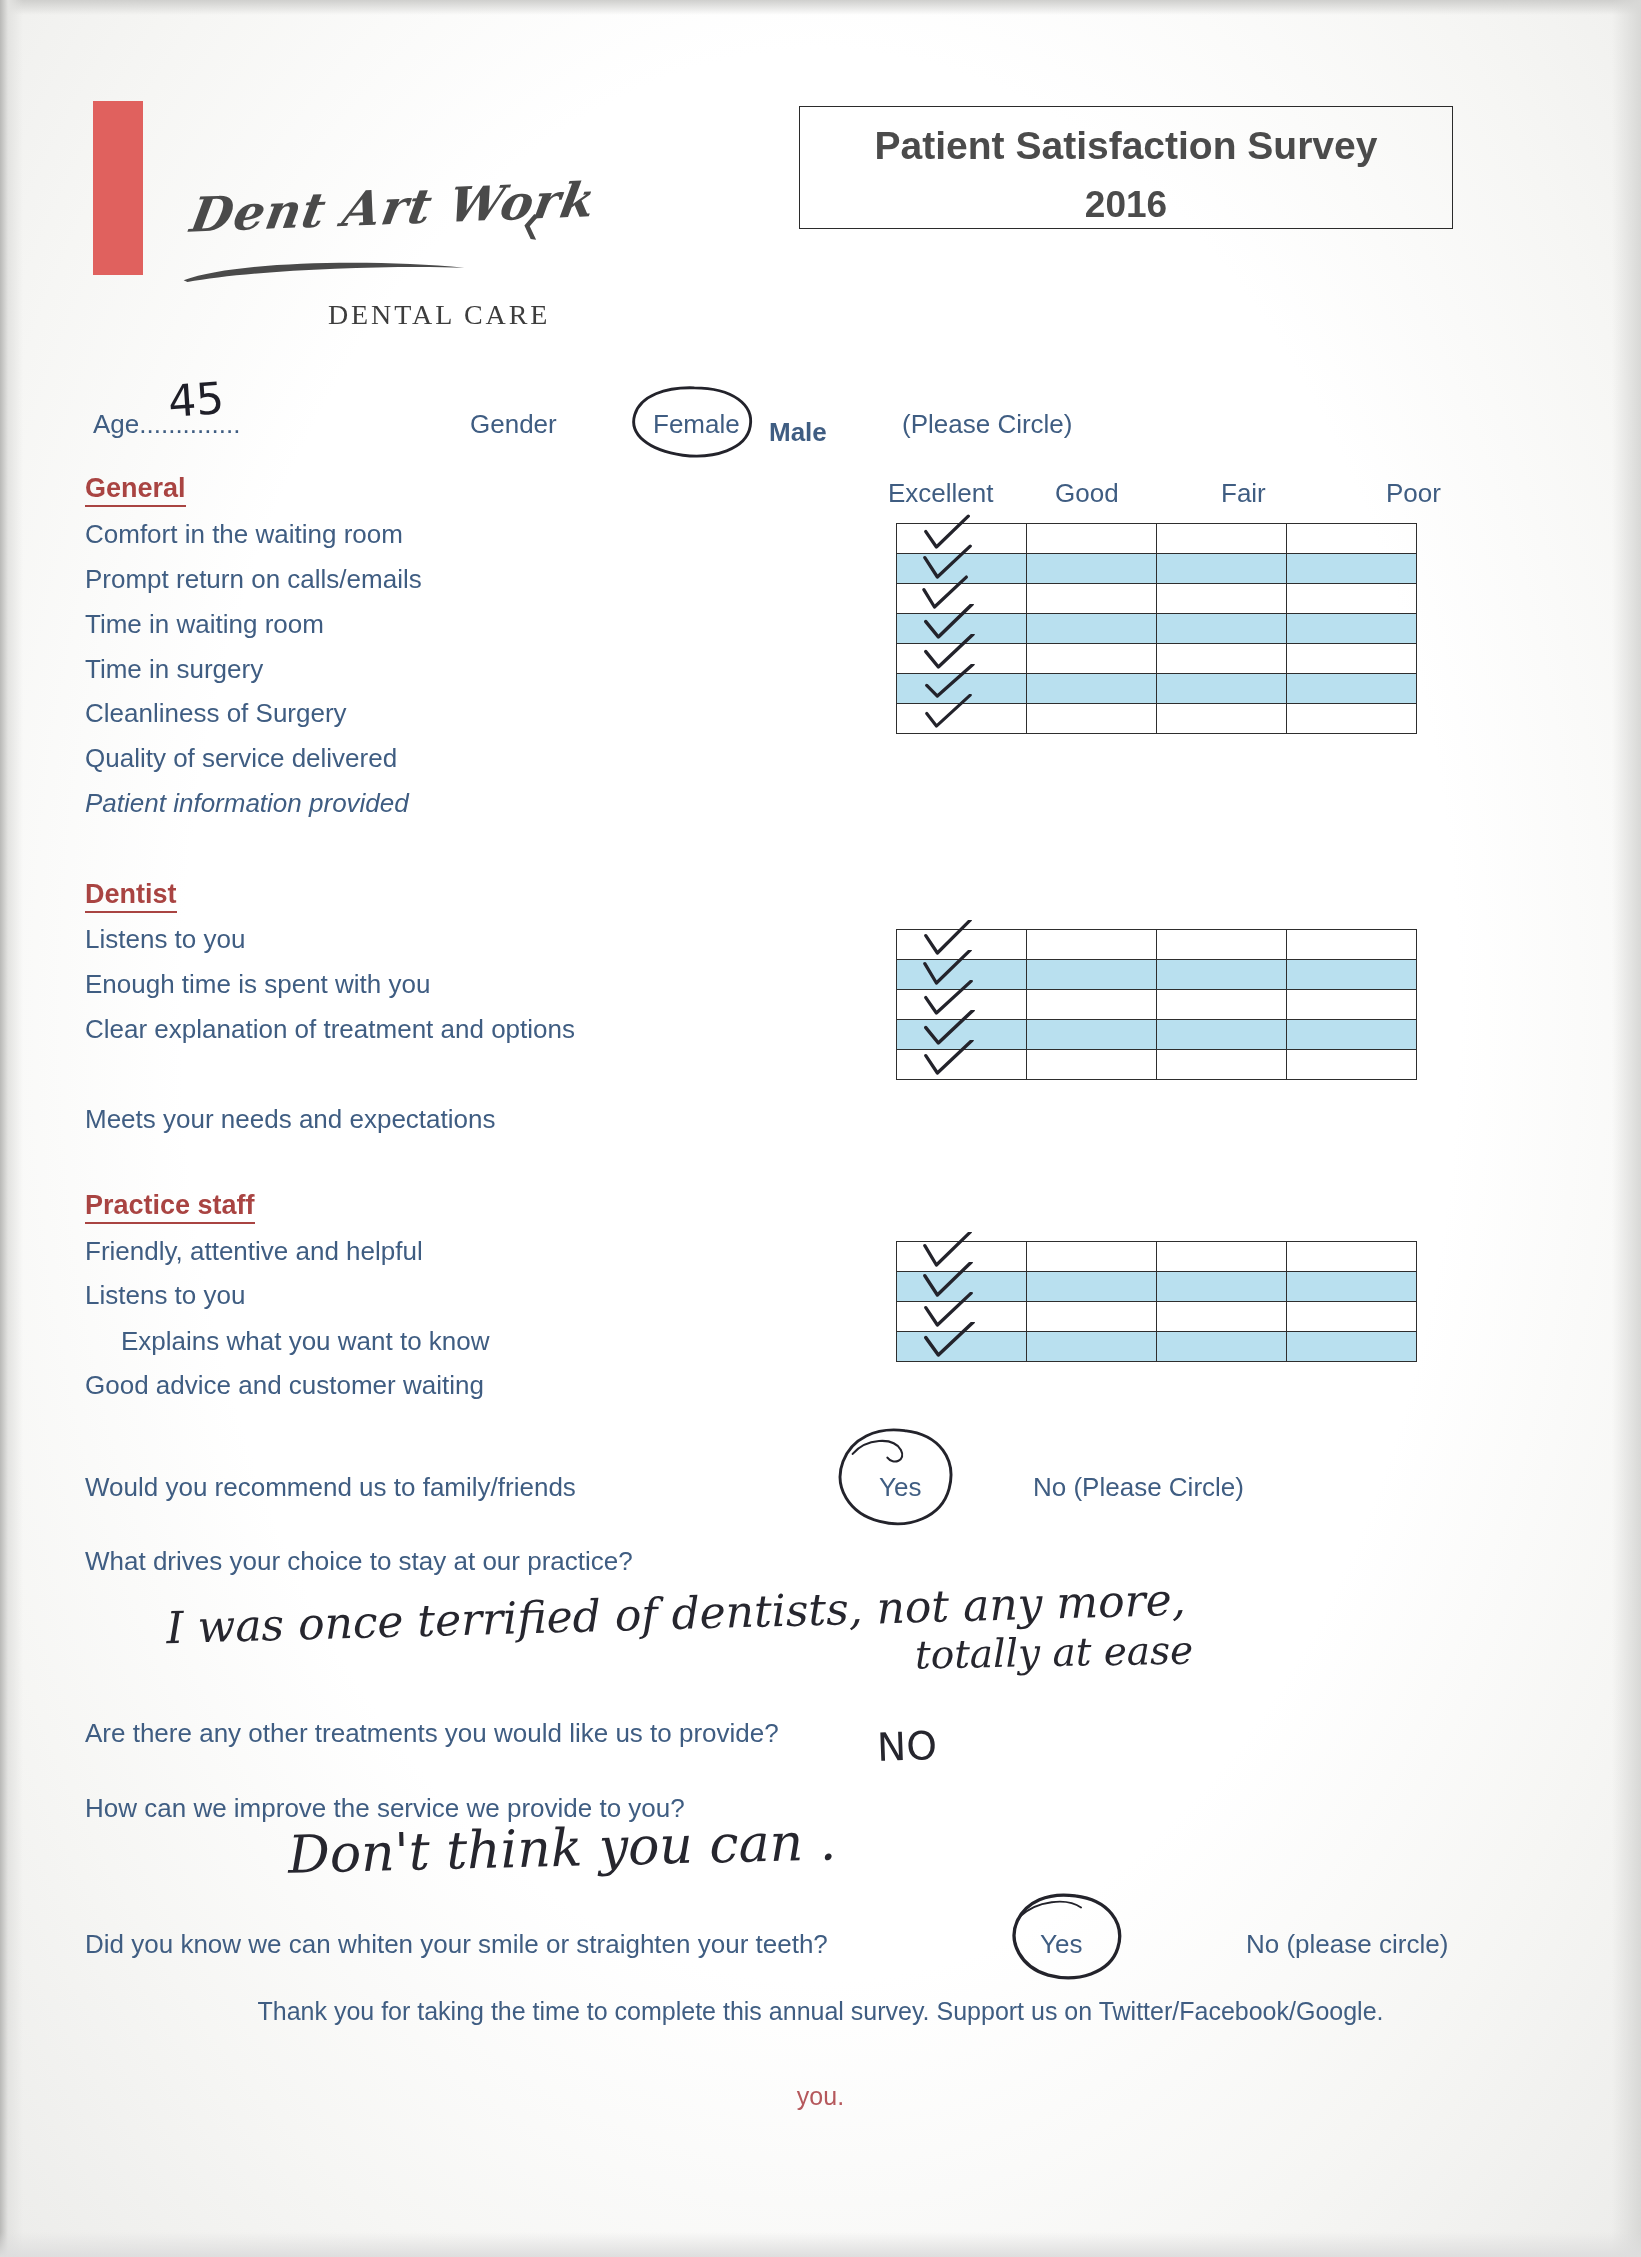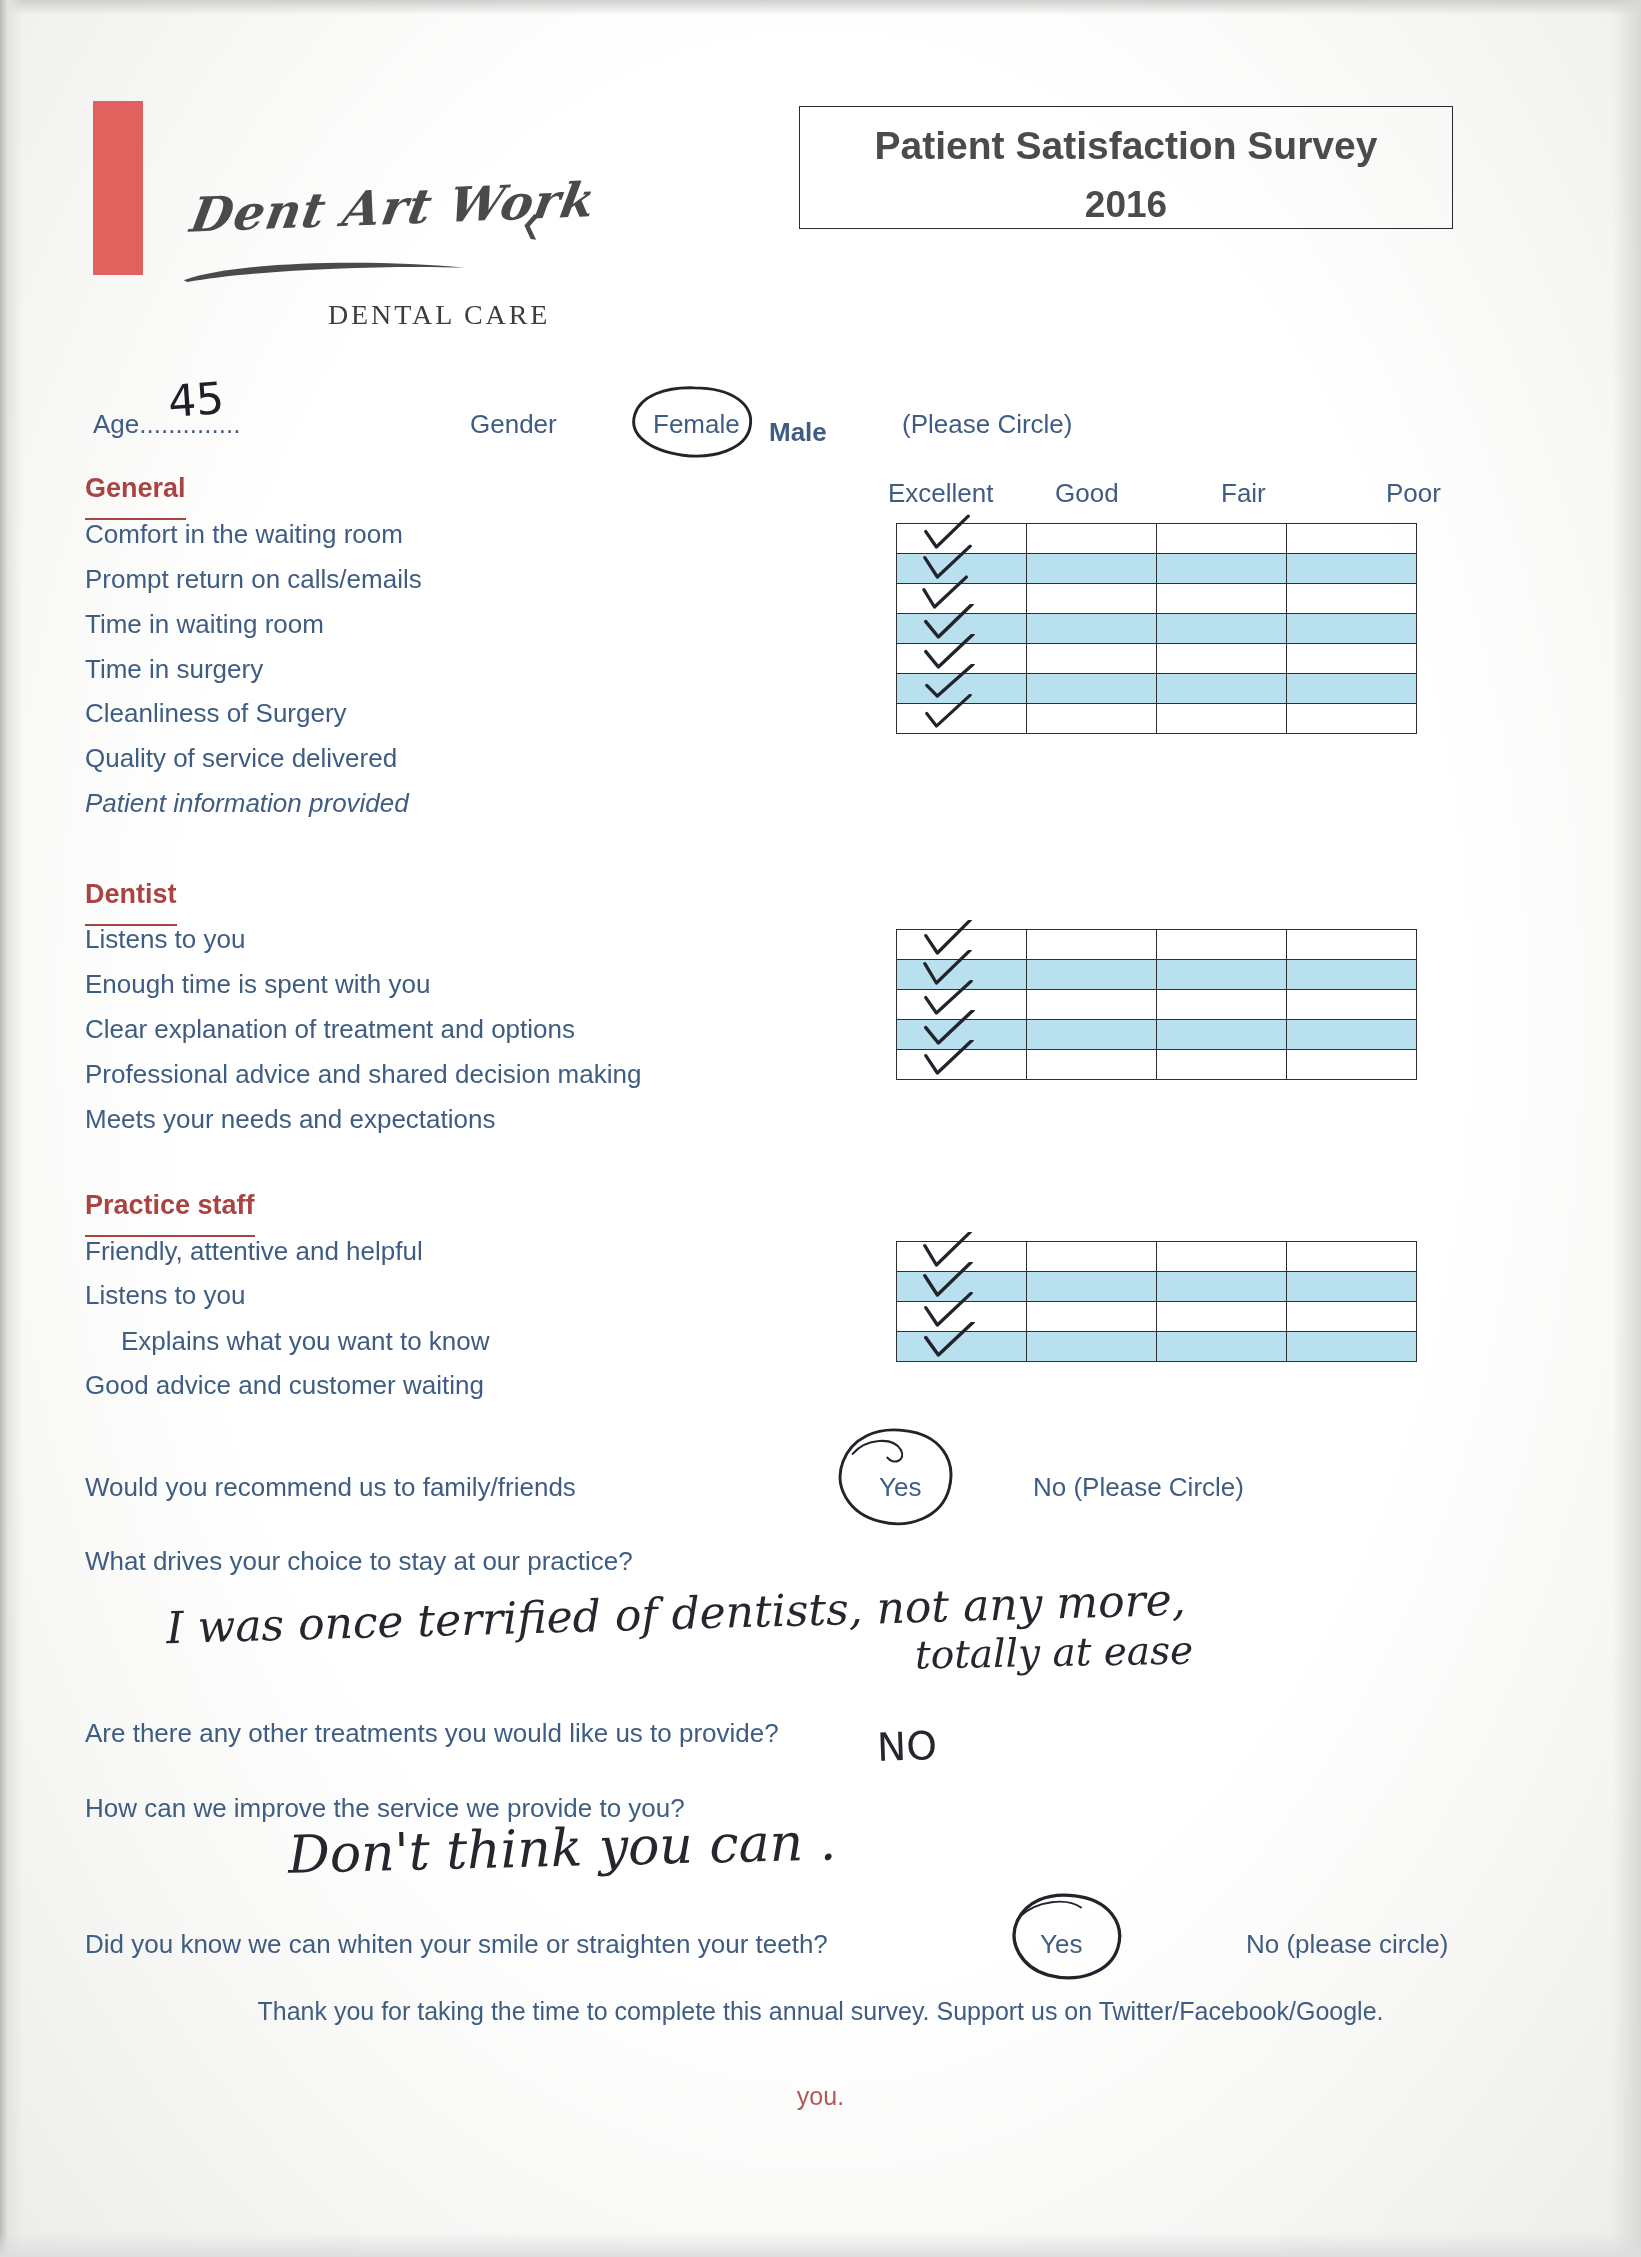--- a/index.html
+++ b/index.html
@@ -114,21 +114,21 @@
     width: 145px; height: 77px;
   }
 
   
   .sec-head {
     position: absolute;
     font-size: 27px;
     font-weight: bold;
     color: #a94442;
     border-bottom: 2.9px solid #a94442;
-    padding-bottom: 14px;
+    padding-bottom: 1px;
   }
   .item-line {
     position: absolute;
     color: #3f5d82;
     font-size: 26px;
     white-space: nowrap;
   }
   .col-head {
     position: absolute;
     color: #3f5d82;
@@ -318,21 +318,20 @@
       <td></td>
     </tr>
   </tbody>
     </table>
 
   <div class="sec-head" style="left:85px; top:879px;">Dentist</div>
 
   <div class="item-line" style="left:85px; top:924px;">Listens to you</div>
   <div class="item-line" style="left:85px; top:969px;">Enough time is spent with you</div>
   <div class="item-line" style="left:85px; top:1014px;">Clear explanation of treatment and options</div>
-  <div class="item-line" style="left:85px; top:1059px;">Professional advice and shared decision making</div>
   <div class="item-line" style="left:85px; top:1104px;">Meets your needs and expectations</div>
 
   <table class="rtable" style="left:896px; top:929px;">
     <tbody>
         <tr>
       <td>
         <svg class="tick" viewBox="0 0 58 40">
           <path class="ink" stroke-width="3.4" d="M6 16 L 18 34 L 52 0"></path>
         </svg>
       </td>

